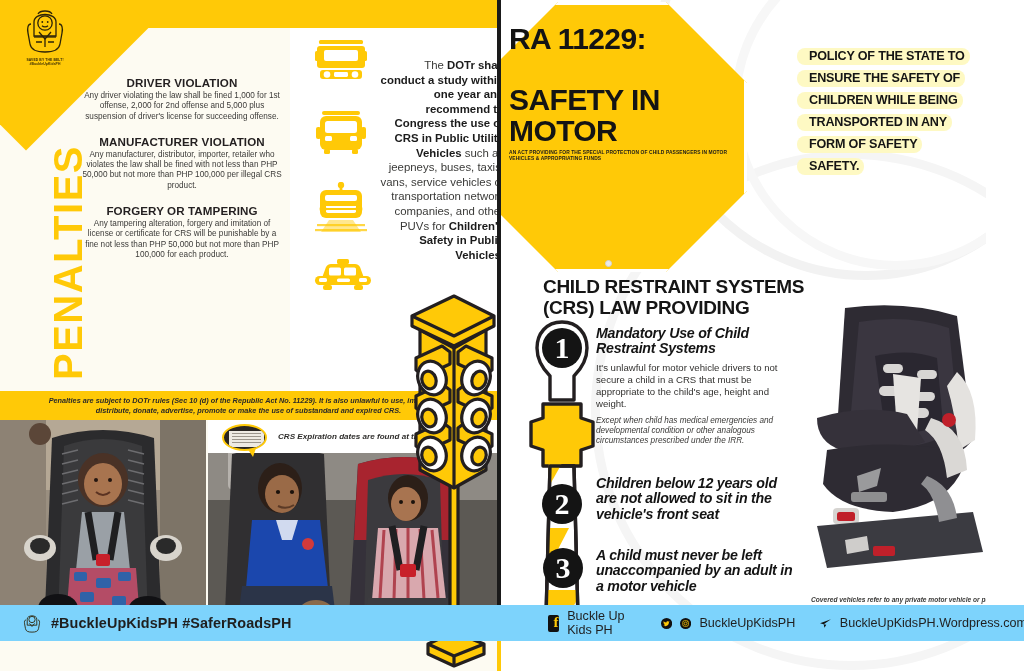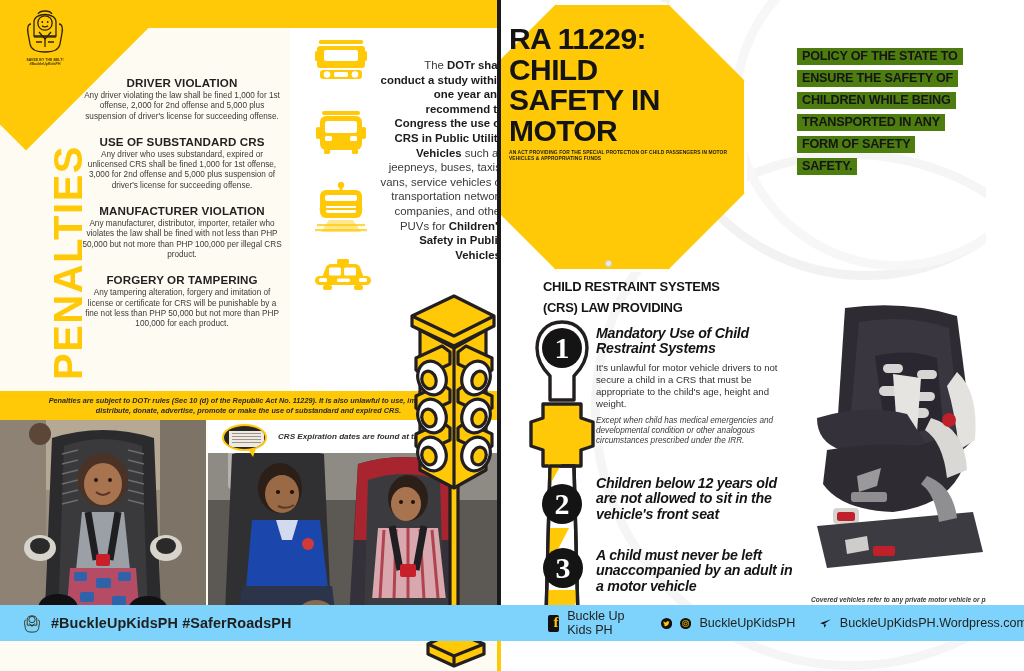--- a/index.html
+++ b/index.html
@@ -193,33 +193,33 @@
   .sign-bolt {
     position: absolute; left: 128px; top: 258px;
     width: 7px; height: 7px; border-radius: 50%;
     background: #e9e9e9; border: 1px solid #d2d2d2;
   }
 
   
   .policy { position: absolute; left: 296px; top: 46px; width: 216px; }
   .policy-line {
     display: inline-block;
-    background: #4d7c0f;
+    background: #fef9c3;
     color: #151515;
     font-size: 12.6px; font-weight: bold;
     letter-spacing: -.2px;
-    padding: 1px 5px 2px 5px;
+    padding: 1px 5px 2px 12px;
     margin-bottom: 3px;
-    border-radius: 0;
+    border-radius: 8px;
   }
 
   
   .hl-title {
     position: absolute; left: 42px; top: 277px; width: 300px;
-    font-size: 13px; line-height: 20.5px; font-weight: bold;
+    font-size: 19px; line-height: 20.5px; font-weight: bold;
     color: #151515; letter-spacing: -.3px;
   }
   .bollard { position: absolute; left: 24px; top: 318px; width: 74px; height: 322px; }
   .items { position: absolute; left: 95px; top: 326px; width: 205px; }
   .item { margin-bottom: 14px; }
   .item-head {
     font-size: 14.2px; line-height: 15.4px; font-weight: bold;
     color: #141414; letter-spacing: -.25px; font-style: italic;
   }
   .item-body {
@@ -299,24 +299,20 @@
         <span>#BuckleUpKidsPH</span>
       </div>
     </div>
 
     <div class="penalties-vert">PENALTIES</div>
 
     <div class="penalty-col">
       <div class="pen-block">
         <div class="pen-title">DRIVER VIOLATION</div>
         <div class="pen-body">Any driver violating the law shall be fined 1,000 for 1st offense, 2,000 for 2nd offense and 5,000 plus suspension of driver's license for succeeding offense.</div>
-      </div>
-      <div class="pen-block">
-        <div class="pen-title">USE OF SUBSTANDARD CRS</div>
-        <div class="pen-body">Any driver who uses substandard, expired or unlicensed CRS shall be fined 1,000 for 1st offense, 3,000 for 2nd offense and 5,000 plus suspension of driver's license for succeeding offense.</div>
       </div>
       <div class="pen-block">
         <div class="pen-title">MANUFACTURER VIOLATION</div>
         <div class="pen-body">Any manufacturer, distributor, importer, retailer who violates the law shall be fined with not less than PHP 50,000 but not more than PHP 100,000 per illegal CRS product.</div>
       </div>
       <div class="pen-block">
         <div class="pen-title">FORGERY OR TAMPERING</div>
         <div class="pen-body">Any tampering alteration, forgery and imitation of license or certificate for CRS will be punishable by a fine not less than PHP 50,000 but not more than PHP 100,000 for each product.</div>
       </div>
     </div>
@@ -547,21 +543,21 @@
   <div class="right-panel">
     <div class="swoosh sw1"></div>
     <div class="swoosh sw2"></div>
     <div class="swoosh sw3"></div>
 
     <div class="stopsign">
       <div class="octagon"></div>
       <div class="stop-text">
         <div class="stop-title">
           <span>RA 11229:</span><br>
-          <span>CHILD</span><br>
+          <br>
           <span>SAFETY IN</span><br>
           <span>MOTOR</span><br>
         </div>
         <div class="stop-sub">AN ACT PROVIDING FOR THE SPECIAL PROTECTION OF CHILD PASSENGERS IN MOTOR VEHICLES &amp; APPROPRIATING FUNDS</div>
       </div>
       <div class="sign-bolt"></div>
     </div>
 
     <div class="policy">
       <span class="policy-line">POLICY OF THE STATE TO</span><br>

